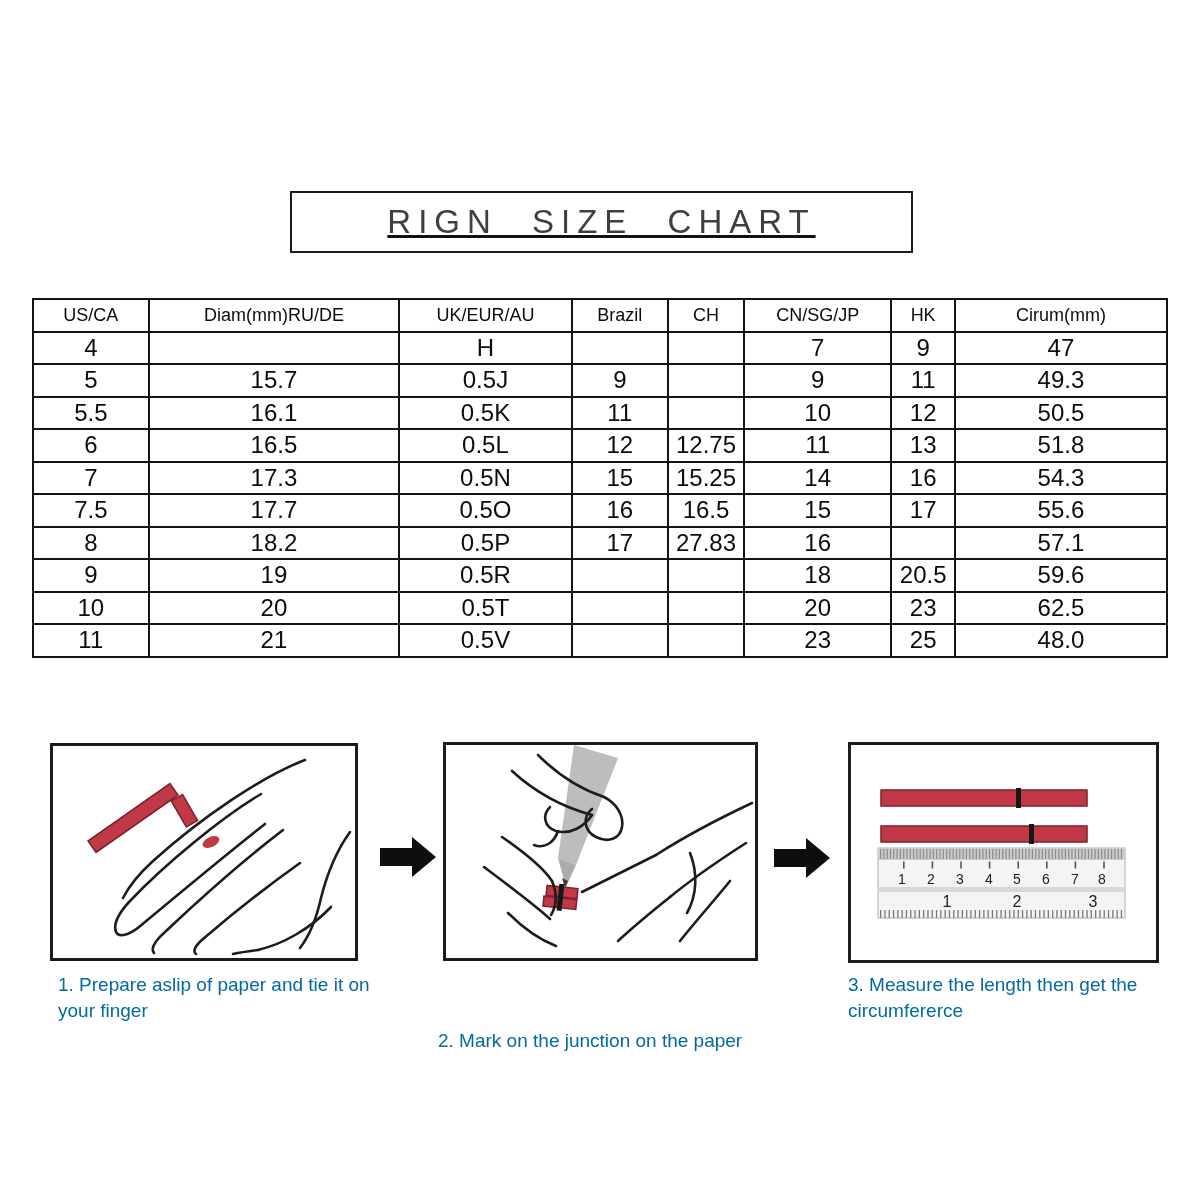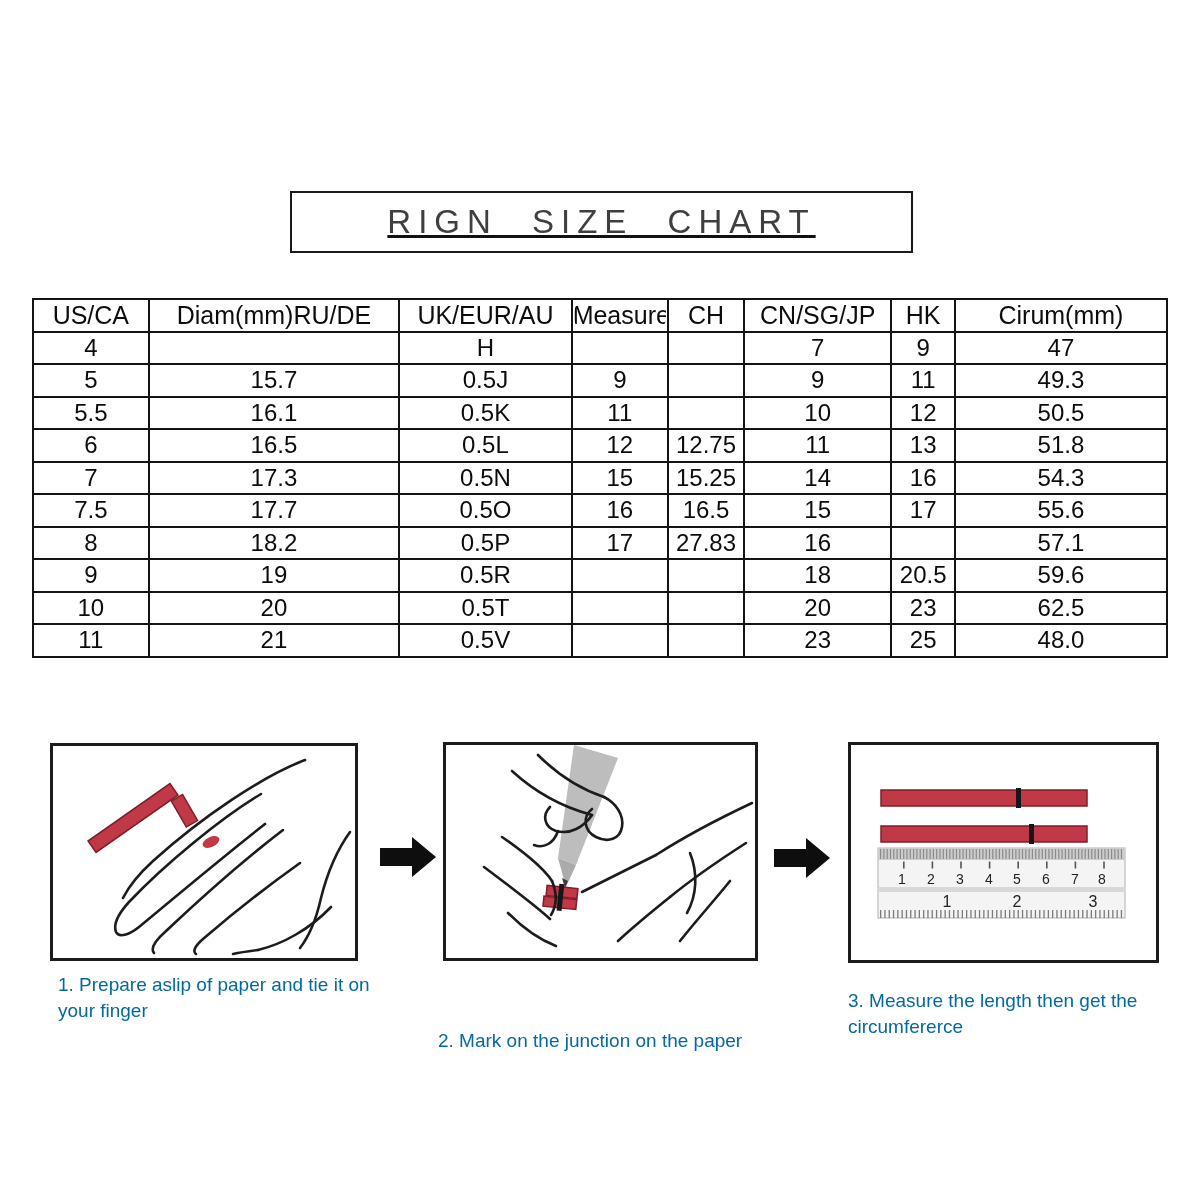--- a/index.html
+++ b/index.html
@@ -10,35 +10,35 @@
   .title-box{position:absolute;left:290px;top:191px;width:619px;height:58px;
              border:2px solid #1a1a1a;display:flex;align-items:center;justify-content:center;text-decoration:underline;}
   .title-box span{font-size:33px;letter-spacing:7px;word-spacing:18px;color:#3f3f3f;}
 
   
   table.size{position:absolute;left:32px;top:298px;width:1136px;border-collapse:collapse;
              table-layout:fixed;}
   table.size th,table.size td{border:2px solid #141414;text-align:center;vertical-align:middle;
              height:30.5px;padding:0;font-size:24px;font-weight:400;color:#0c0c0c;
              white-space:nowrap;overflow:hidden;}
-  table.size th{font-size:25px;border-radius:14px;}
+  table.size th{font-size:18px;border-radius:14px;}
 
   
   .step-box{position:absolute;background:#fff;border:3px solid #1c1c1c;}
   #box1{left:50px;top:743px;width:302px;height:212px;}
   #box2{left:443px;top:742px;width:309px;height:213px;}
   #box3{left:848px;top:742px;width:305px;height:215px;}
   .arrow{position:absolute;width:56px;height:40px;}
   #arrow1{left:380px;top:837px;}
   #arrow2{left:774px;top:838px;}
 
   .caption{position:absolute;font-size:19px;line-height:26px;color:#0369a1;}
   #cap1{left:58px;top:972px;width:330px;}
   #cap2{left:438px;top:1028px;width:350px;}
-  #cap3{left:848px;top:972px;width:320px;margin-top:16px;}
+  #cap3{left:848px;top:972px;width:320px;}
 
   svg{display:block;}
   .sketch{stroke:#1c1c1c;stroke-width:2.6;fill:none;stroke-linecap:round;}
   .red-shape{stroke:#7d1f2b;stroke-width:1.5;}
   .ruler-num{font-family:"Liberation Sans",sans-serif;fill:#222;}
 </style>
 </head>
 <body>
 
 <div class="page">
@@ -57,21 +57,21 @@
         <col style="width:13.0%">
       <col style="width:5.6%">
         <col style="width:18.7%">
     </colgroup>
     <thead>
       <tr>
 
       <th>US/CA</th>
           <th>Diam(mm)RU/DE</th>
           <th>UK/EUR/AU</th>
-          <th>Measure</th>
+          <th>Brazil</th>
           <th>CH</th>
           <th>CN/SG/JP</th>
           <th>HK</th>
           <th>Cirum(mm)</th>
         </tr>
     </thead>
     <tbody>
 
         <tr>
           <td>4</td>

